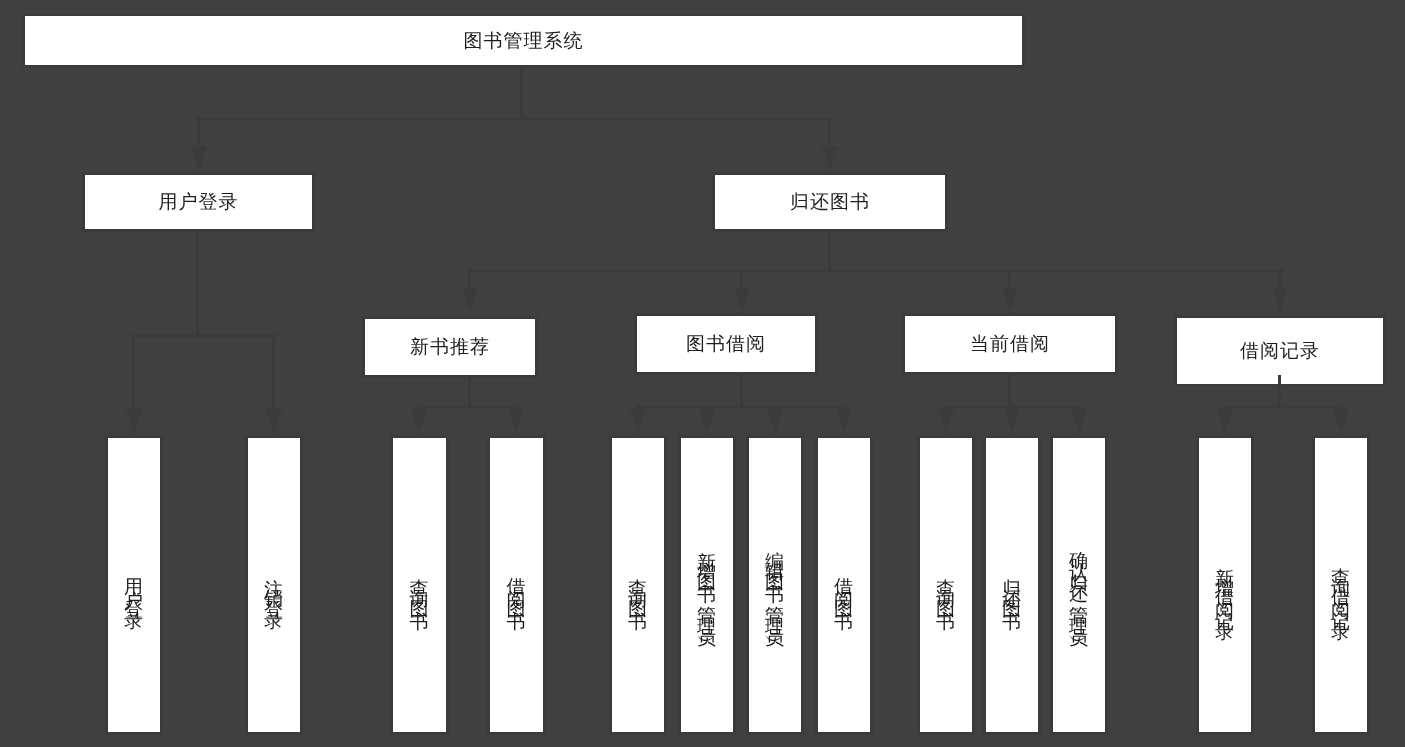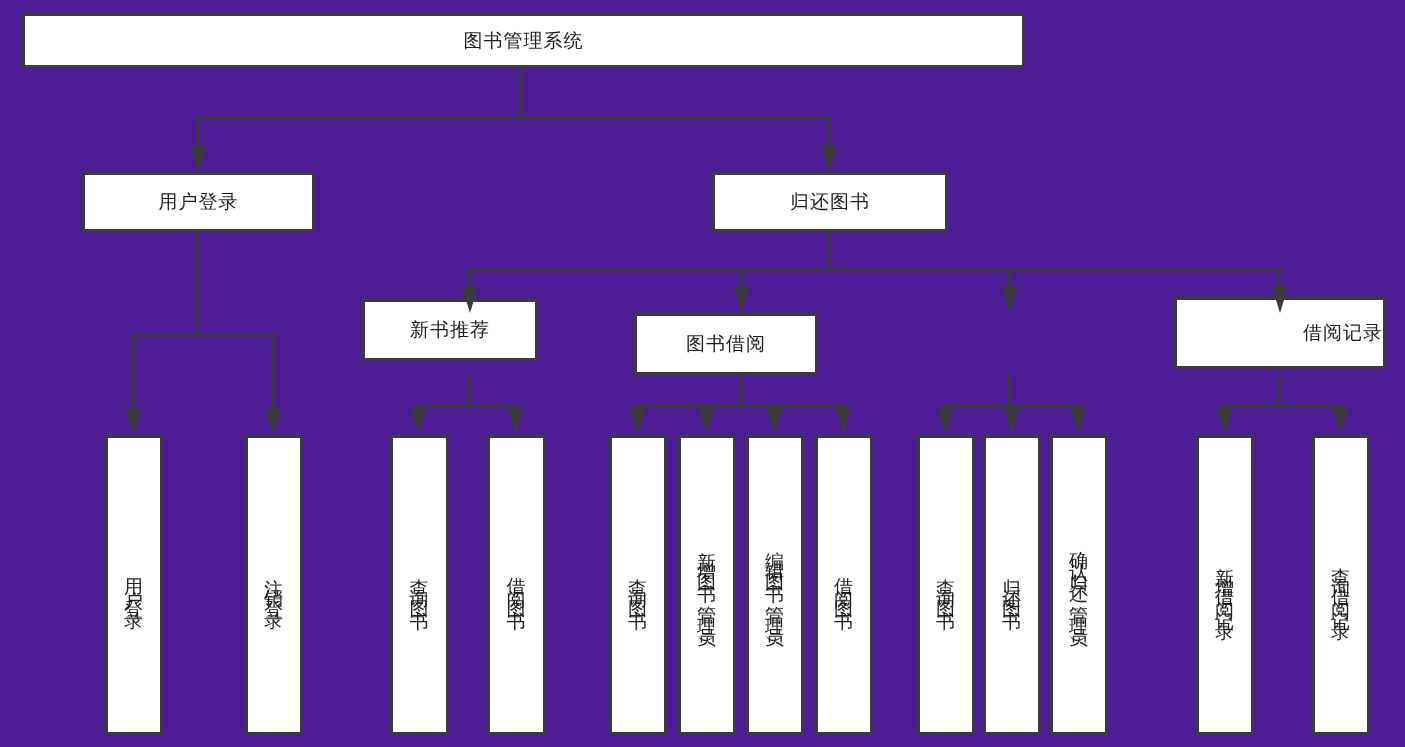--- a/index.html
+++ b/index.html
@@ -1,19 +1,19 @@
 <!DOCTYPE html>
 <html><head>
 <meta charset="utf-8">
 <style>
   html,body{margin:0;padding:0;background:#ffffff;}
   #canvas{
     position:relative;
     width:1405px;height:747px;
-    background:#4c1d95;
+    background:#404040;
     font-family:Liberation Sans, sans-serif;
     overflow:hidden;
   }
   .box{
     position:absolute;
     background:#ffffff;
     border:3px solid #3b3b3b;
     box-sizing:border-box;
     display:flex;align-items:center;justify-content:center;
     color:#1e1e1e;
@@ -58,30 +58,33 @@
   </div>
 
   <div class="box" style="left:82px;top:172px;width:233px;height:60px;">
     <span>用户登录</span>
   </div>
 
   <div class="box" style="left:712px;top:172px;width:236px;height:60px;">
     <span>归还图书</span>
   </div>
 
-  <div class="box" style="left:362px;top:299px;width:176px;height:62px;">
+  <div class="box" style="left:362px;top:316px;width:176px;height:62px;">
     <span>新书推荐</span>
   </div>
 
   <div class="box" style="left:634px;top:313px;width:184px;height:62px;">
     <span>图书借阅</span>
   </div>
 
+  <div class="box" style="left:902px;top:313px;width:216px;height:62px;">
+    <span>当前借阅</span>
+  </div>
 
-  <div class="box" style="left:1174px;top:297px;width:212px;height:72px;justify-content:flex-end;">
+  <div class="box" style="left:1174px;top:315px;width:212px;height:72px;">
     <span>借阅记录</span>
   </div>
 
   <div class="box leaf" style="left:105px;">
     <span class="vtext">用户登录</span>
   </div>
   <div class="box leaf" style="left:245px;">
     <span class="vtext">注销登录</span>
   </div>
 

